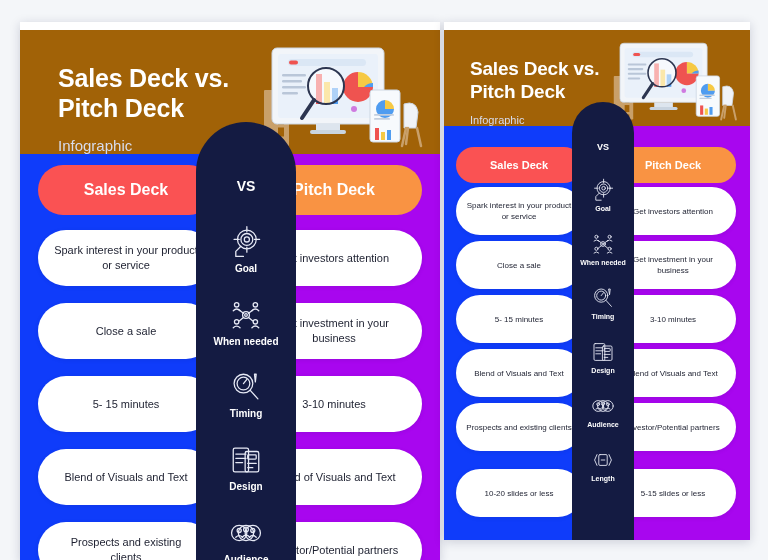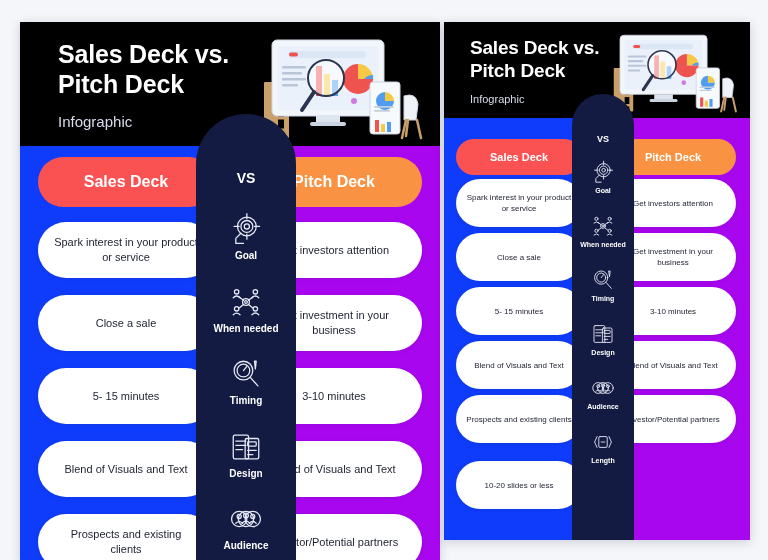--- a/index.html
+++ b/index.html
@@ -19,23 +19,23 @@
     overflow:hidden;
   }
   
   #panel-left{ left:20px; top:22px; width:420px; height:540px; }
   
   #panel-right{ left:444px; top:22px; width:306px; height:518px; }
 
   
   .hero{
     position:relative;
-    background:#000000;
+    background:#a16207;
     width:100%;
-    display:flex; align-items:center;
+    display:flex; align-items:flex-end;margin-top:8px;
   }
   #panel-left .hero{ height:124px; padding-left:38px; }
   #panel-right .hero{ height:96px;  padding-left:26px; }
 
   .hero-text{ position:relative; z-index:3; }
   .hero-title{ color:#fff; font-weight:bold; letter-spacing:-.2px; }
   #panel-left  .hero-title{ font-size:25px; line-height:30px; }
   #panel-right .hero-title{ font-size:19px; line-height:23px; }
   .hero-sub{ color:#d8dced; font-weight:normal; }
   #panel-left  .hero-sub{ font-size:15px; margin-top:14px; }
@@ -120,21 +120,21 @@
   #panel-right .vs-col{
     left:128px; width:62px; top:-24px; bottom:0;
     border-radius:31px 31px 0 0;
   }
   .vs-label{ color:#fff; font-weight:bold; }
   #panel-left .vs-label{ font-size:14px; margin-top:56px; }
   #panel-right .vs-label{ font-size:9px; margin-top:40px; }
 
   .vs-item{
     display:flex; flex-direction:column; align-items:center;
-    justify-content:flex-start; width:100%;
+    justify-content:center; width:100%;
   }
   #panel-left .vs-item{ height:60px; }
   #panel-right .vs-item{ height:54px; }
   .vs-icon svg{ display:block; stroke:#e6e9f5; fill:none;
                 stroke-width:1.5; stroke-linecap:round; stroke-linejoin:round; }
   #panel-left .vs-icon svg{ width:34px; height:34px; }
   #panel-right .vs-icon svg{ width:24px; height:24px; }
   .vs-name{ color:#fff; font-weight:bold; }
   #panel-left .vs-name{ font-size:10px; margin-top:4px; }
   #panel-right .vs-name{ font-size:7px; margin-top:3px; }
@@ -423,20 +423,21 @@
         <div class="row" style="top:220px">
           <div class="cell cell-left">Blend of Visuals and Text</div>
           <div class="cell cell-right">Blend of Visuals and Text</div>
         </div>
         <div class="row" style="top:274px">
           <div class="cell cell-left">Prospects and existing clients</div>
           <div class="cell cell-right">Investor/Potential partners</div>
         </div>
         <div class="row" style="top:340px">
           <div class="cell cell-left">10-20 slides or less</div>
+          <div class="cell cell-right">5-15 slides or less</div>
         </div>
 
         <div class="vs-col">
           <div class="vs-label">VS</div>
           <div class="vs-item" style="margin-top:16px">
             <span class="vs-icon">
               <svg viewBox="0 0 40 40">
                   <circle cx="21" cy="17" r="11"></circle>
                   <circle cx="21" cy="17" r="7"></circle>
                   <circle cx="21" cy="17" r="3"></circle>

